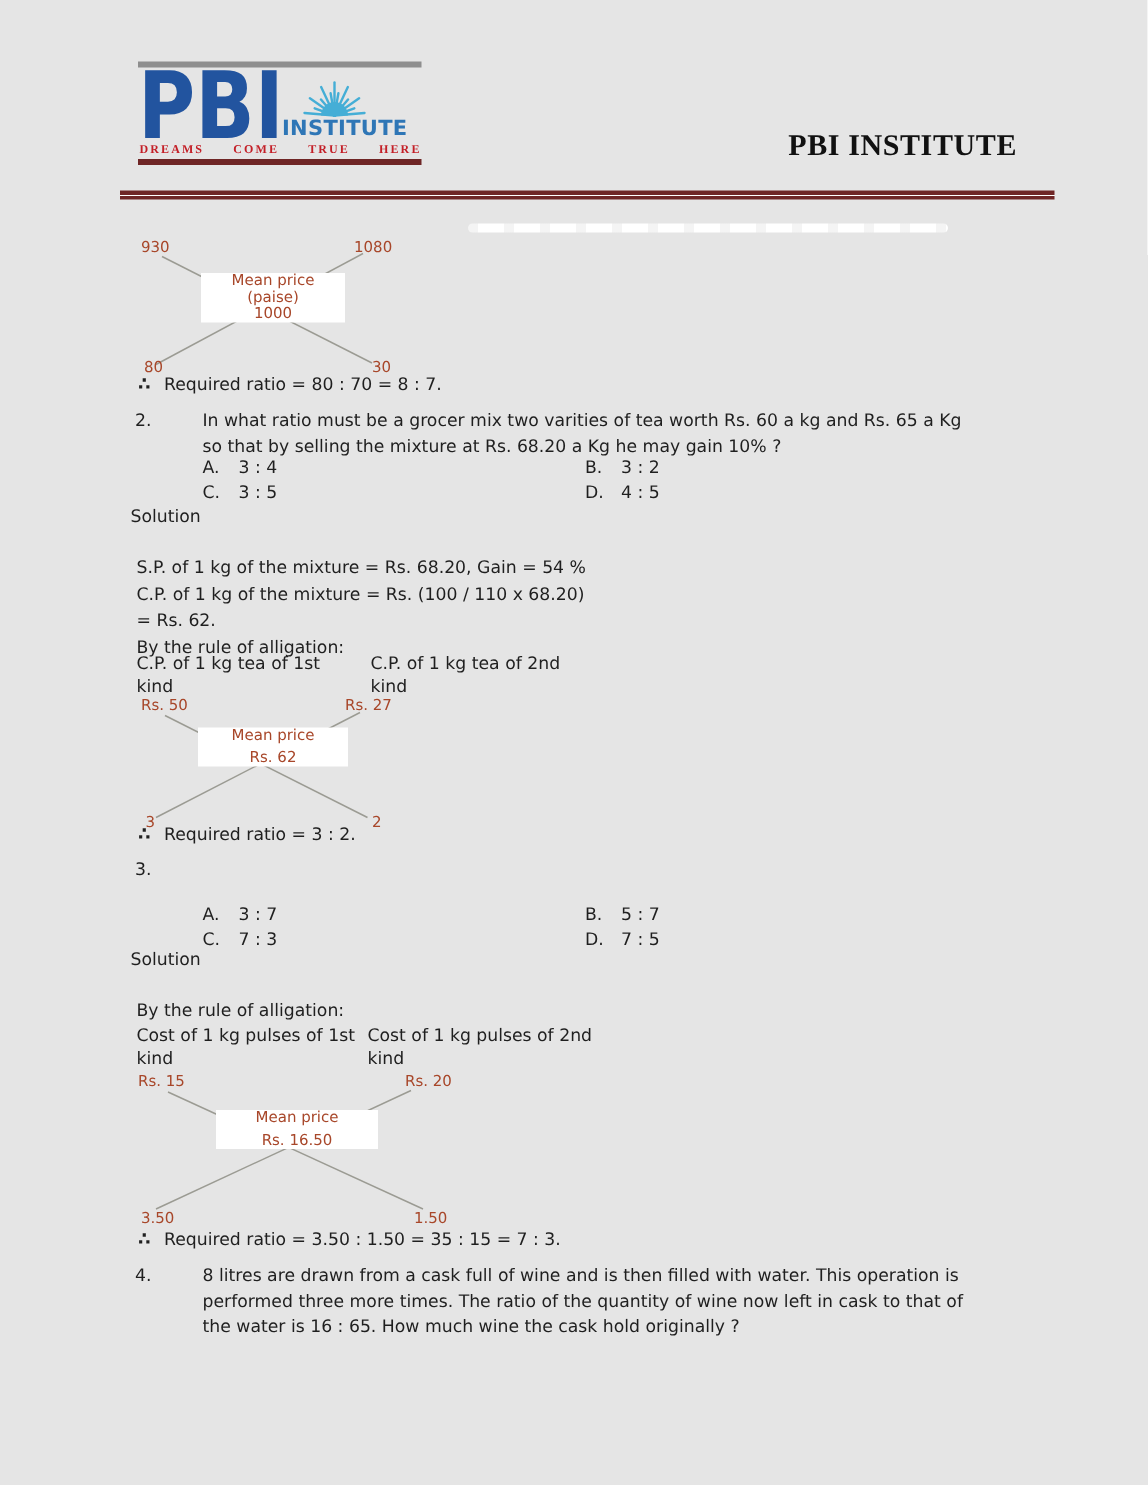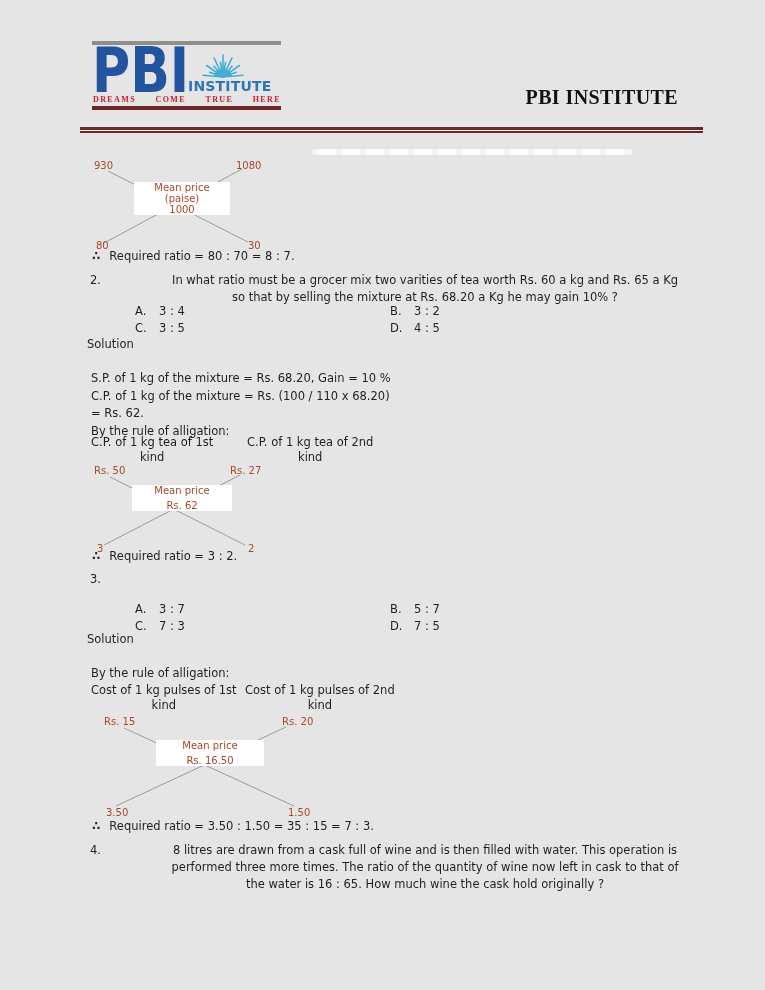--- a/index.html
+++ b/index.html
@@ -35,21 +35,21 @@
     left:80px; top:127px; width:623px; height:6px;
     background:linear-gradient(#6f2626 0 3px, #ffffff 3px 4px, #6f2626 4px 6px);
   }
   .faint-dots {
     left:312px; top:149px; width:320px; height:6px; border-radius:3px;
     background:repeating-linear-gradient(90deg, #f4f4f4 0 7px, #ffffff 7px 24px);
   }
 
   
   .t   { font-size:11.5px; line-height:17px; }
-  .pre { white-space:pre-line;text-align:center; }
+  .pre { white-space:pre-line; }
   .qnum  { width:40px; }
   .opt-label { display:inline-block; width:24px; }
   .therefore-row { display:flex; align-items:baseline; gap:9px; font-size:11.5px; }
   .tsym { font-size:12px; font-weight:bold; }
 
   
   .xdiag { position:absolute; }
   .xdiag svg { position:absolute; left:0; top:0; }
   .dlab {
     position:absolute; font-size:10px; line-height:11px; color:#a8472a; white-space:nowrap;
@@ -131,21 +131,21 @@
   </div>
   <div class="abs t" style="left:135px; top:320px;">
     <span class="opt-label">C.</span><span>3 : 5</span>
   </div>
   <div class="abs t" style="left:390px; top:320px;">
     <span class="opt-label">D.</span><span>4 : 5</span>
   </div>
 
   <div class="abs t" style="left:87px; top:336px;">Solution</div>
 
-  <div class="abs t" style="left:91px; top:370px;">S.P. of 1 kg of the mixture = Rs. 68.20, Gain = 10 %</div>
+  <div class="abs t" style="left:91px; top:370px;">S.P. of 1 kg of the mixture = Rs. 68.20, Gain = 54 %</div>
   <div class="abs t" style="left:91px; top:388px;">C.P. of 1 kg of the mixture = Rs. (100 / 110 x 68.20)</div>
   <div class="abs t" style="left:91px; top:405px;">= Rs. 62.</div>
   <div class="abs t" style="left:91px; top:423px;">By the rule of alligation:</div>
 
   <div class="abs t pre" style="left:91px; top:435px; line-height:15px;">C.P. of 1 kg tea of 1st
 kind</div>
   <div class="abs t pre" style="left:247px; top:435px; line-height:15px;">C.P. of 1 kg tea of 2nd
 kind</div>
 
   <div class="xdiag" style="left:90px; top:463px; width:170px; height:93px;">
@@ -183,21 +183,21 @@
   </div>
 
   <div class="abs t" style="left:87px; top:631px;">Solution</div>
   <div class="abs t" style="left:91px; top:665px;">By the rule of alligation:</div>
 
   <div class="abs t pre" style="left:91px; top:683px; line-height:15px;">Cost of 1 kg pulses of 1st
 kind</div>
   <div class="abs t pre" style="left:245px; top:683px; line-height:15px;">Cost of 1 kg pulses of 2nd
 kind</div>
 
-  <div class="xdiag" style="left:98px; top:712px; width:210px; height:108px;">
+  <div class="xdiag" style="left:86px; top:712px; width:210px; height:108px;">
     <svg width="210" height="108" viewBox="0 0 210 108">
       <line x1="26" y1="16" x2="196" y2="94" stroke="#9b9b93" stroke-width="1"></line>
       <line x1="18" y1="94" x2="188" y2="15" stroke="#9b9b93" stroke-width="1"></line>
     </svg>
     <span class="dlab" style="left:6px; top:4px;">Rs. 15</span>
     <span class="dlab" style="left:184px; top:4px;">Rs. 20</span>
     <span class="dlab" style="left:8px; top:95px;">3.50</span>
     <span class="dlab" style="left:190px; top:95px;">1.50</span>
     <span class="dcenter" style="left:58px; width:100px; top:28px;">
       <span style="display:block;">Mean price</span>

